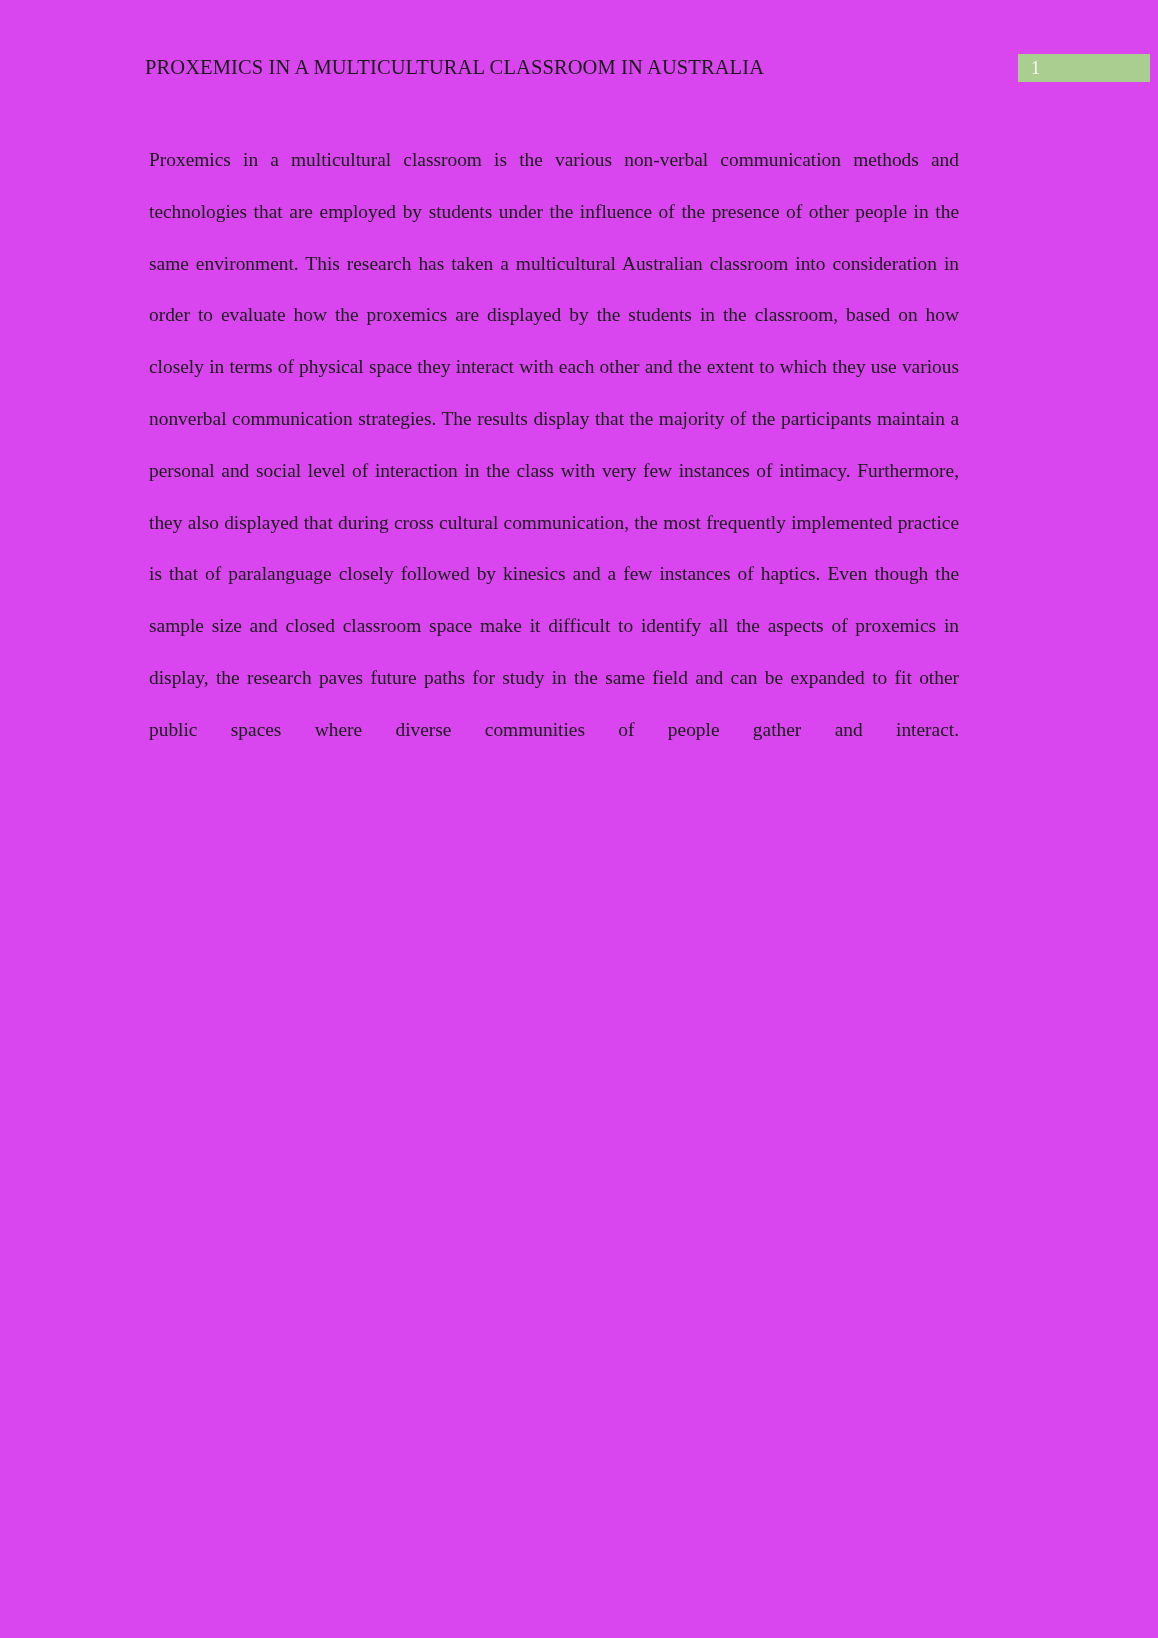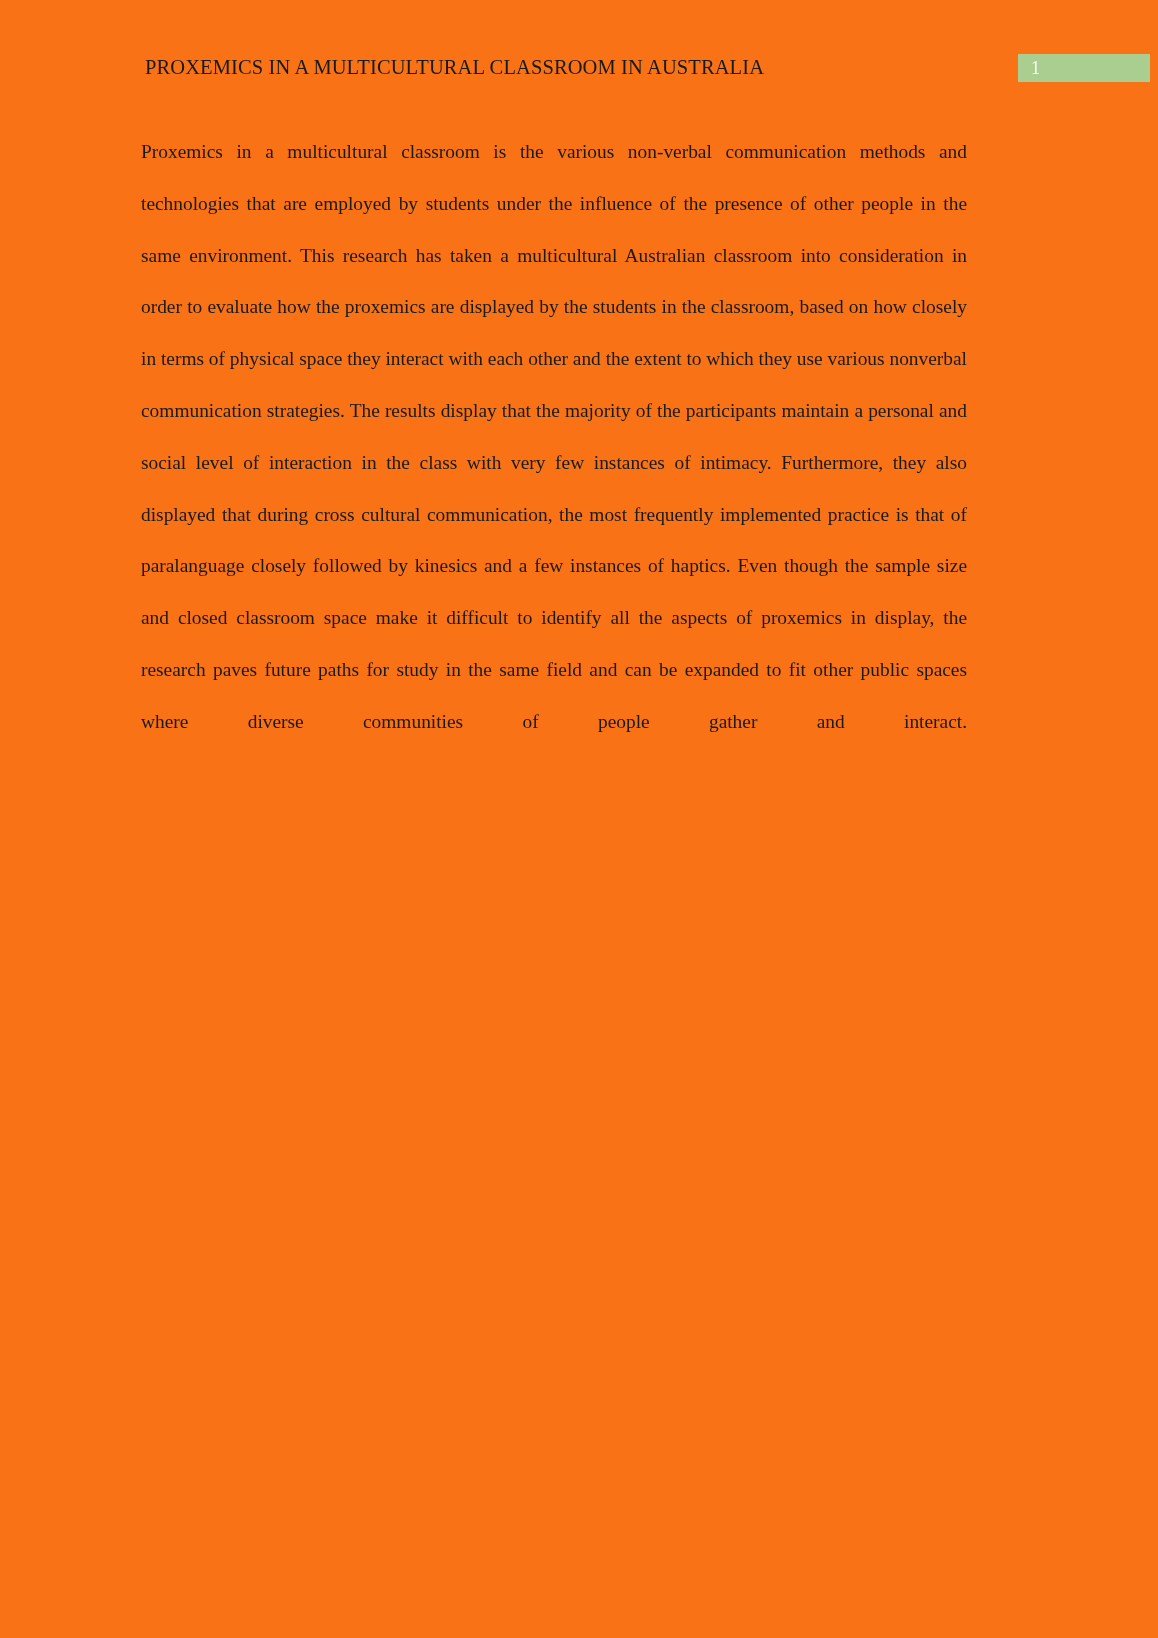--- a/index.html
+++ b/index.html
@@ -8,21 +8,21 @@
     background: #ffffff;
   }
   body {
     font-family: "Liberation Serif", "DejaVu Serif", serif;
     color: #000000;
   }
   .page {
     position: relative;
     width: 1158px;
     height: 1638px;
-    background: #f97316;
+    background: #d946ef;
     overflow: hidden;
     box-sizing: border-box;
   }
 
   
   .running-head {
     position: absolute;
     left: 145px;
     top: 53px;
     font-size: 20.5px;
@@ -65,21 +65,21 @@
     margin: 0 0 11px 0;
     font-weight: normal;
     color: #1a1a1a;
   }
 
   .abstract-body {
     text-align: justify;
     text-justify: inter-word;
     font-size: 19.4px;
     line-height: 51.8px;
-    margin: 8px;
+    margin: 16px;
     color: #1a1a1a;
     hyphens: none;
   }
   .abstract-body:last-child { text-align: justify; }
   .abstract-body::after {
     content: "";
     display: inline-block;
     width: 100%;
   }
 </style>

